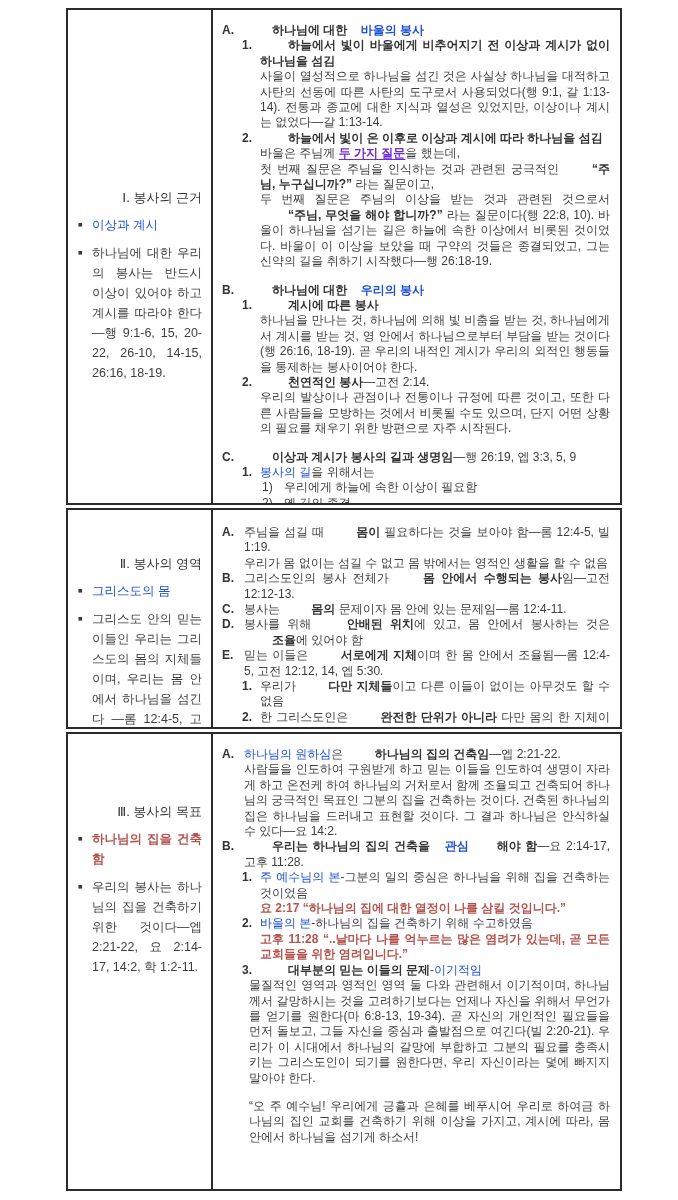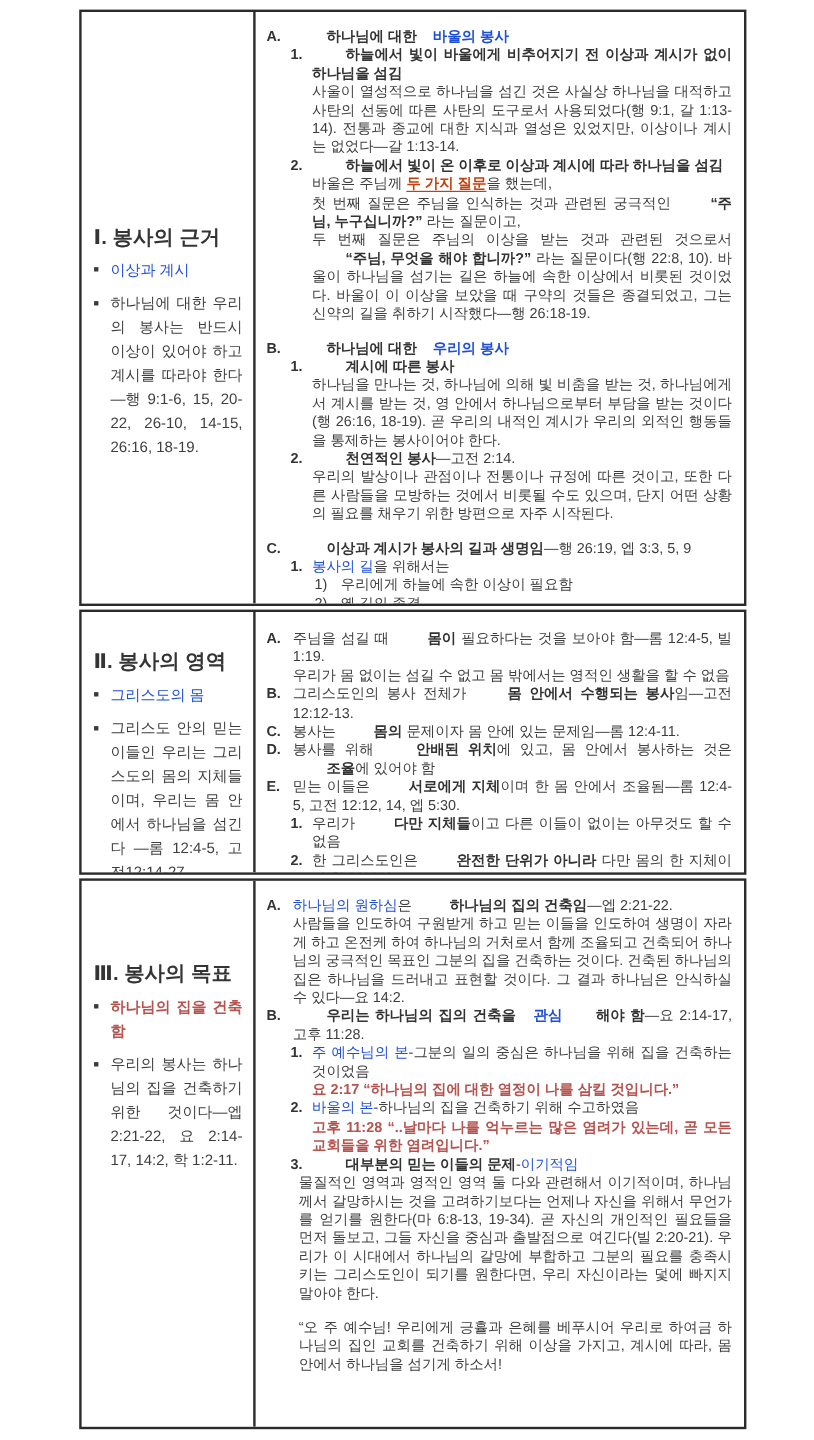--- a/index.html
+++ b/index.html
@@ -12,21 +12,21 @@
   .row{
     display:flex;box-sizing:border-box;background:#fff;
     border:2px solid #2b2b2b;margin-bottom:3px;overflow:hidden;
   }
   .lcol{
     width:145px;flex-shrink:0;box-sizing:border-box;
     border-right:2px solid #2b2b2b;
     padding-left:10px;padding-right:9px;
     font-size:12.5px;line-height:20px;
   }
-  .ltitle{font-weight:bold;color:#343434;font-size:17px;margin-bottom:7px;}
+  .ltitle{font-weight:normal;color:#343434;font-size:13px;margin-bottom:7px;text-align:right;}
   .litem{display:flex;margin-bottom:8px;text-align:justify;}
   .bullet{width:14px;flex-shrink:0;font-size:7.5px;color:#3a3a3a;line-height:20px;}
   .ltext{flex:1;}
   .rcol{
     flex:1;box-sizing:border-box;
     padding-left:9px;padding-right:10px;
     font-size:12px;line-height:15.4px;
   }
   .p{display:flex;}
   .mk{flex-shrink:0;color:#3a3a3a;}
@@ -37,21 +37,21 @@
   .c1{padding-left:38px;}
   .i2{padding-left:40px;} .i2 .mk{width:22px;}
   .c3{padding-left:27px;}
   .vgap{height:13px;}
   
   .sn{}
   .sb{font-weight:bold;color:#333333;margin-left:28px;}
   .sbl{color:#1d4ed8;}
   .sblb{color:#1d4ed8;font-weight:bold;margin-left:10px;}
   .srb{color:#b5534e;font-weight:bold;}
-  .sbu{font-weight:bold;color:#c2410c;text-decoration:underline;text-underline-offset:2px;}
+  .sbu{font-weight:bold;color:#6d28d9;text-decoration:underline;text-underline-offset:2px;}
   .mkb{font-weight:bold;color:#333333;}
 </style>
 </head>
 <body>
 
 <div id="doc">
     <div class="row" style="height: 497px;">
       <div class="lcol" style="padding-top: 178px;">
         <div class="ltitle">Ⅰ. 봉사의 근거</div>
         <div class="litem">
@@ -120,21 +120,21 @@
           <span class="mk">1)</span>
           <span class="tx"><span class="sn">우리에게 하늘에 속한 이상이 필요함</span></span>
         </div>
         <div class="p i2">
           <span class="mk">2)</span>
           <span class="tx"><span class="sn">옛 길의 종결</span></span>
         </div>
       </div>
     </div>
     <div class="row" style="height: 221px;">
-      <div class="lcol" style="padding-top: 32px;">
+      <div class="lcol" style="padding-top: 44px;">
         <div class="ltitle">Ⅱ. 봉사의 영역</div>
         <div class="litem">
           <span class="bullet">■</span>
           <span class="ltext sbl">그리스도의 몸</span>
         </div>
         <div class="litem">
           <span class="bullet">■</span>
           <span class="ltext sn">그리스도 안의 믿는 이들인 우리는 그리스도의 몸의 지체들이며, 우리는 몸 안에서 하나님을 섬긴다 —롬 12:4-5, 고전12:14-27.</span>
         </div>
       </div>

